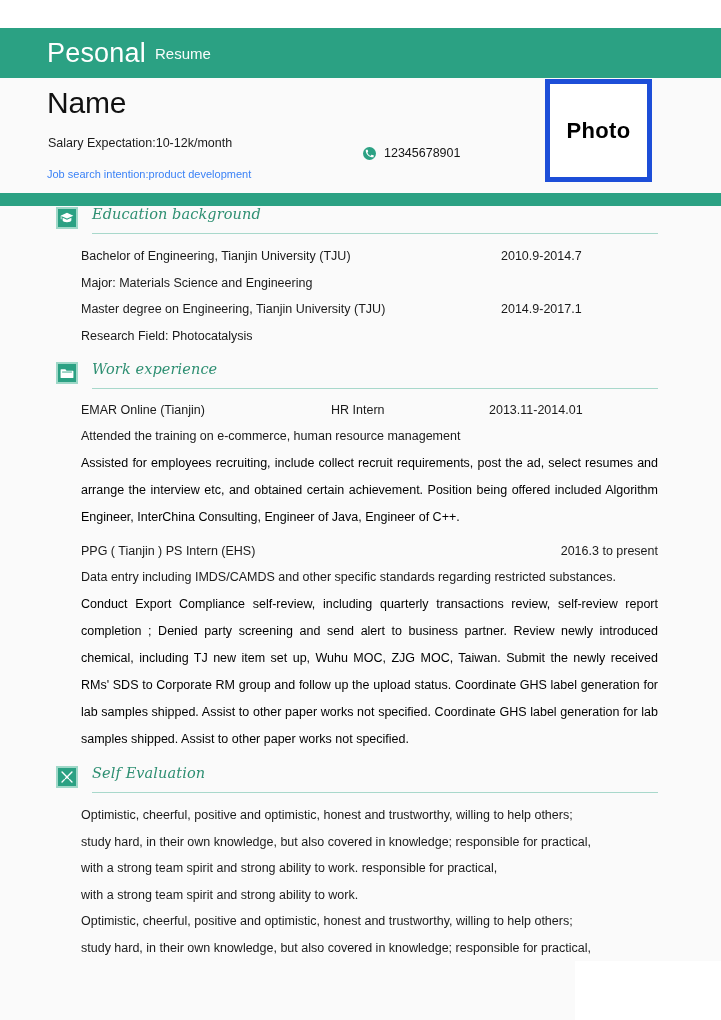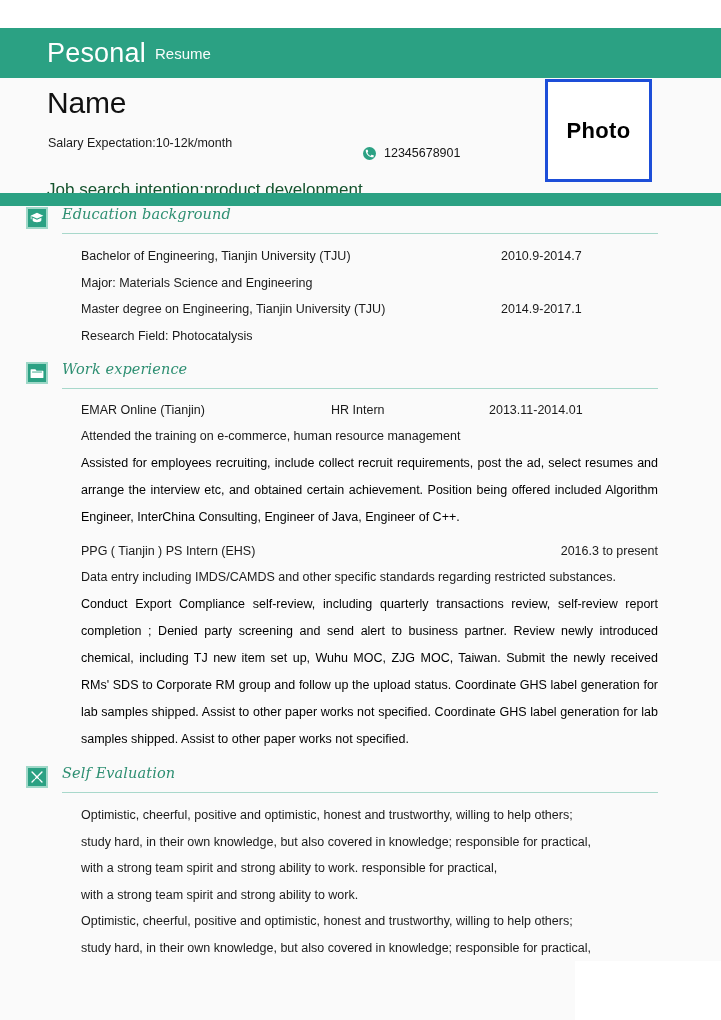--- a/index.html
+++ b/index.html
@@ -83,23 +83,22 @@
     position: absolute;
     left: 48px;
     top: 58px;
     font-size: 12.5px;
     color: #1a1a1a;
   }
   .intention {
     position: absolute;
     left: 47px;
     top: 90px;
-    font-size: 17px;
-    color: #14532d;
-    margin-top: 12px;
+    font-size: 11px;
+    color: #3b82f6;
   }
 
   
   .contacts {
     position: absolute;
     left: 363px;
     top: 15px;
     width: 175px;
   }
   .contact-row {
@@ -128,21 +127,21 @@
   }
 
   
   .photo-box {
     position: absolute;
     left: 545px;
     top: 1px;
     width: 107px;
     height: 103px;
     background: #ffffff;
-    border: 3px solid #1d4ed8;
+    border: 5px solid #1d4ed8;
     display: flex;
     align-items: center;
     justify-content: center;
     box-sizing: border-box;
   }
   .photo-label {
     font-size: 22px;
     font-weight: bold;
     color: #000000;
     letter-spacing: 0.3px;
@@ -164,21 +163,21 @@
     width: 721px;
     background: #fafafa;
   }
 
   
   .section { position: relative; }
 
   .section-head {
     position: relative;
     height: 28px;
-    margin-left: 26px;
+    margin-left: 56px;
     margin-right: 63px;
   }
   .sec-icon {
     position: absolute;
     left: 0;
     top: 1px;
     width: 22px;
     height: 22px;
     background: #2ba183;
     border: 2px solid #9fd8c8;

